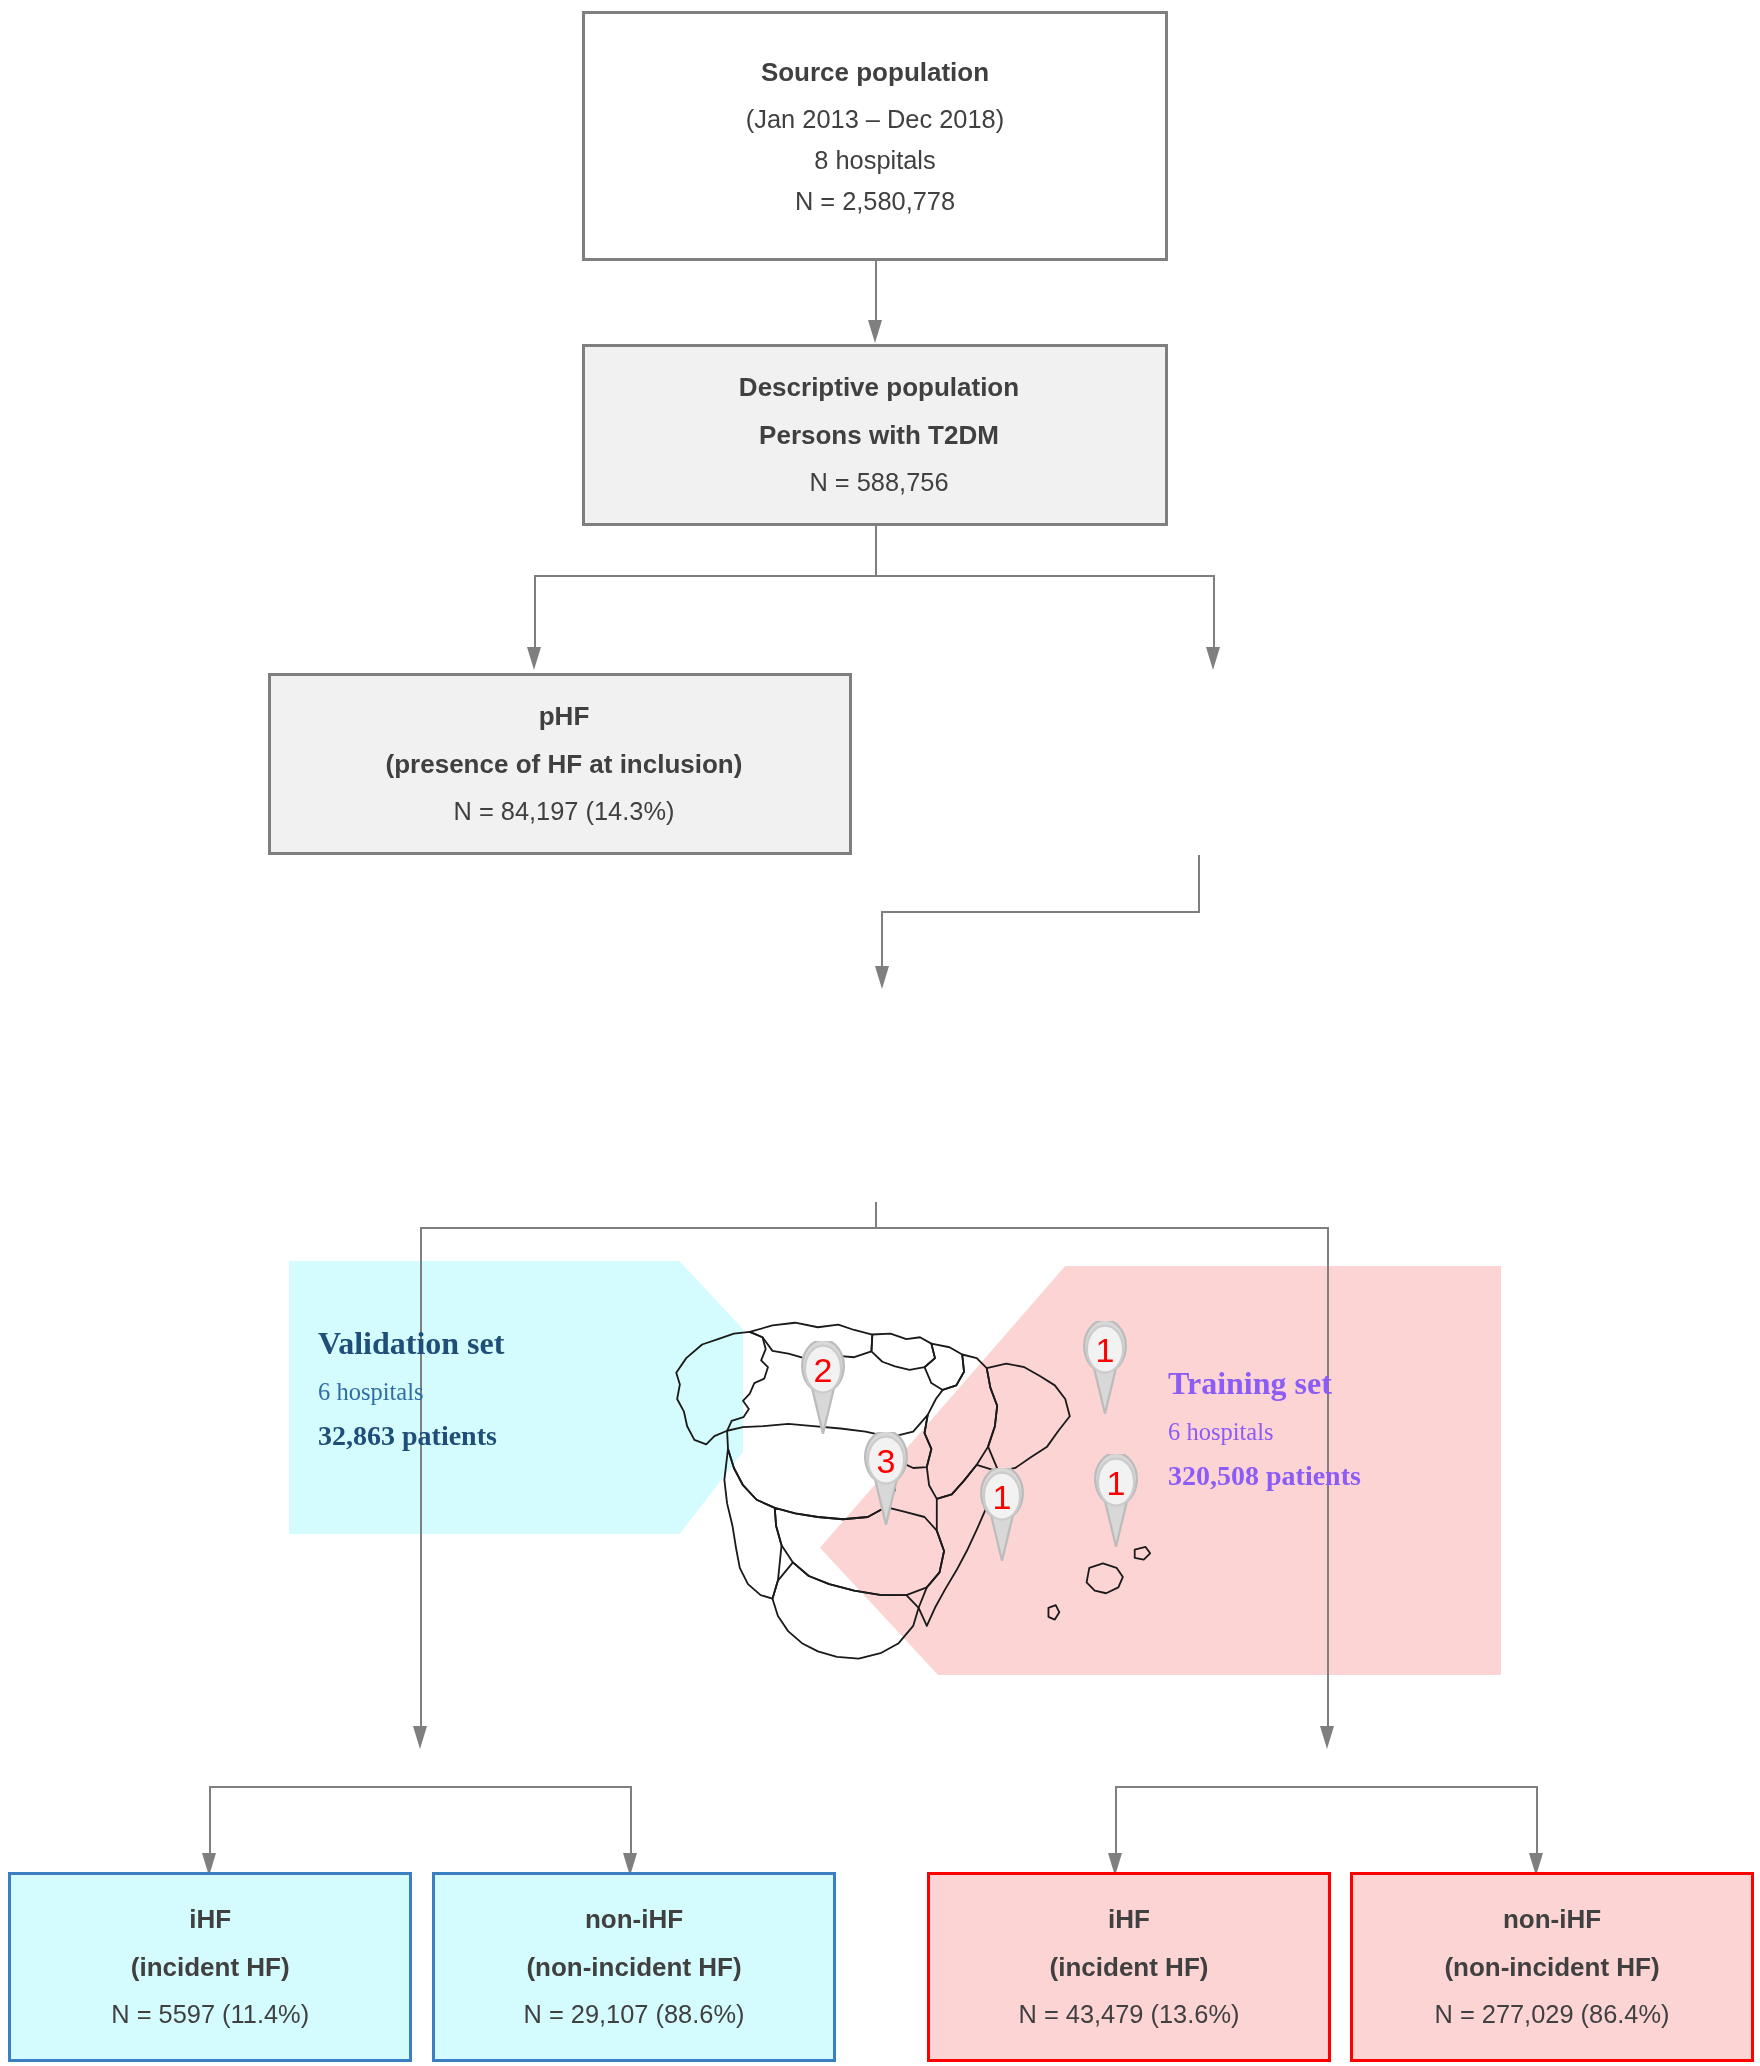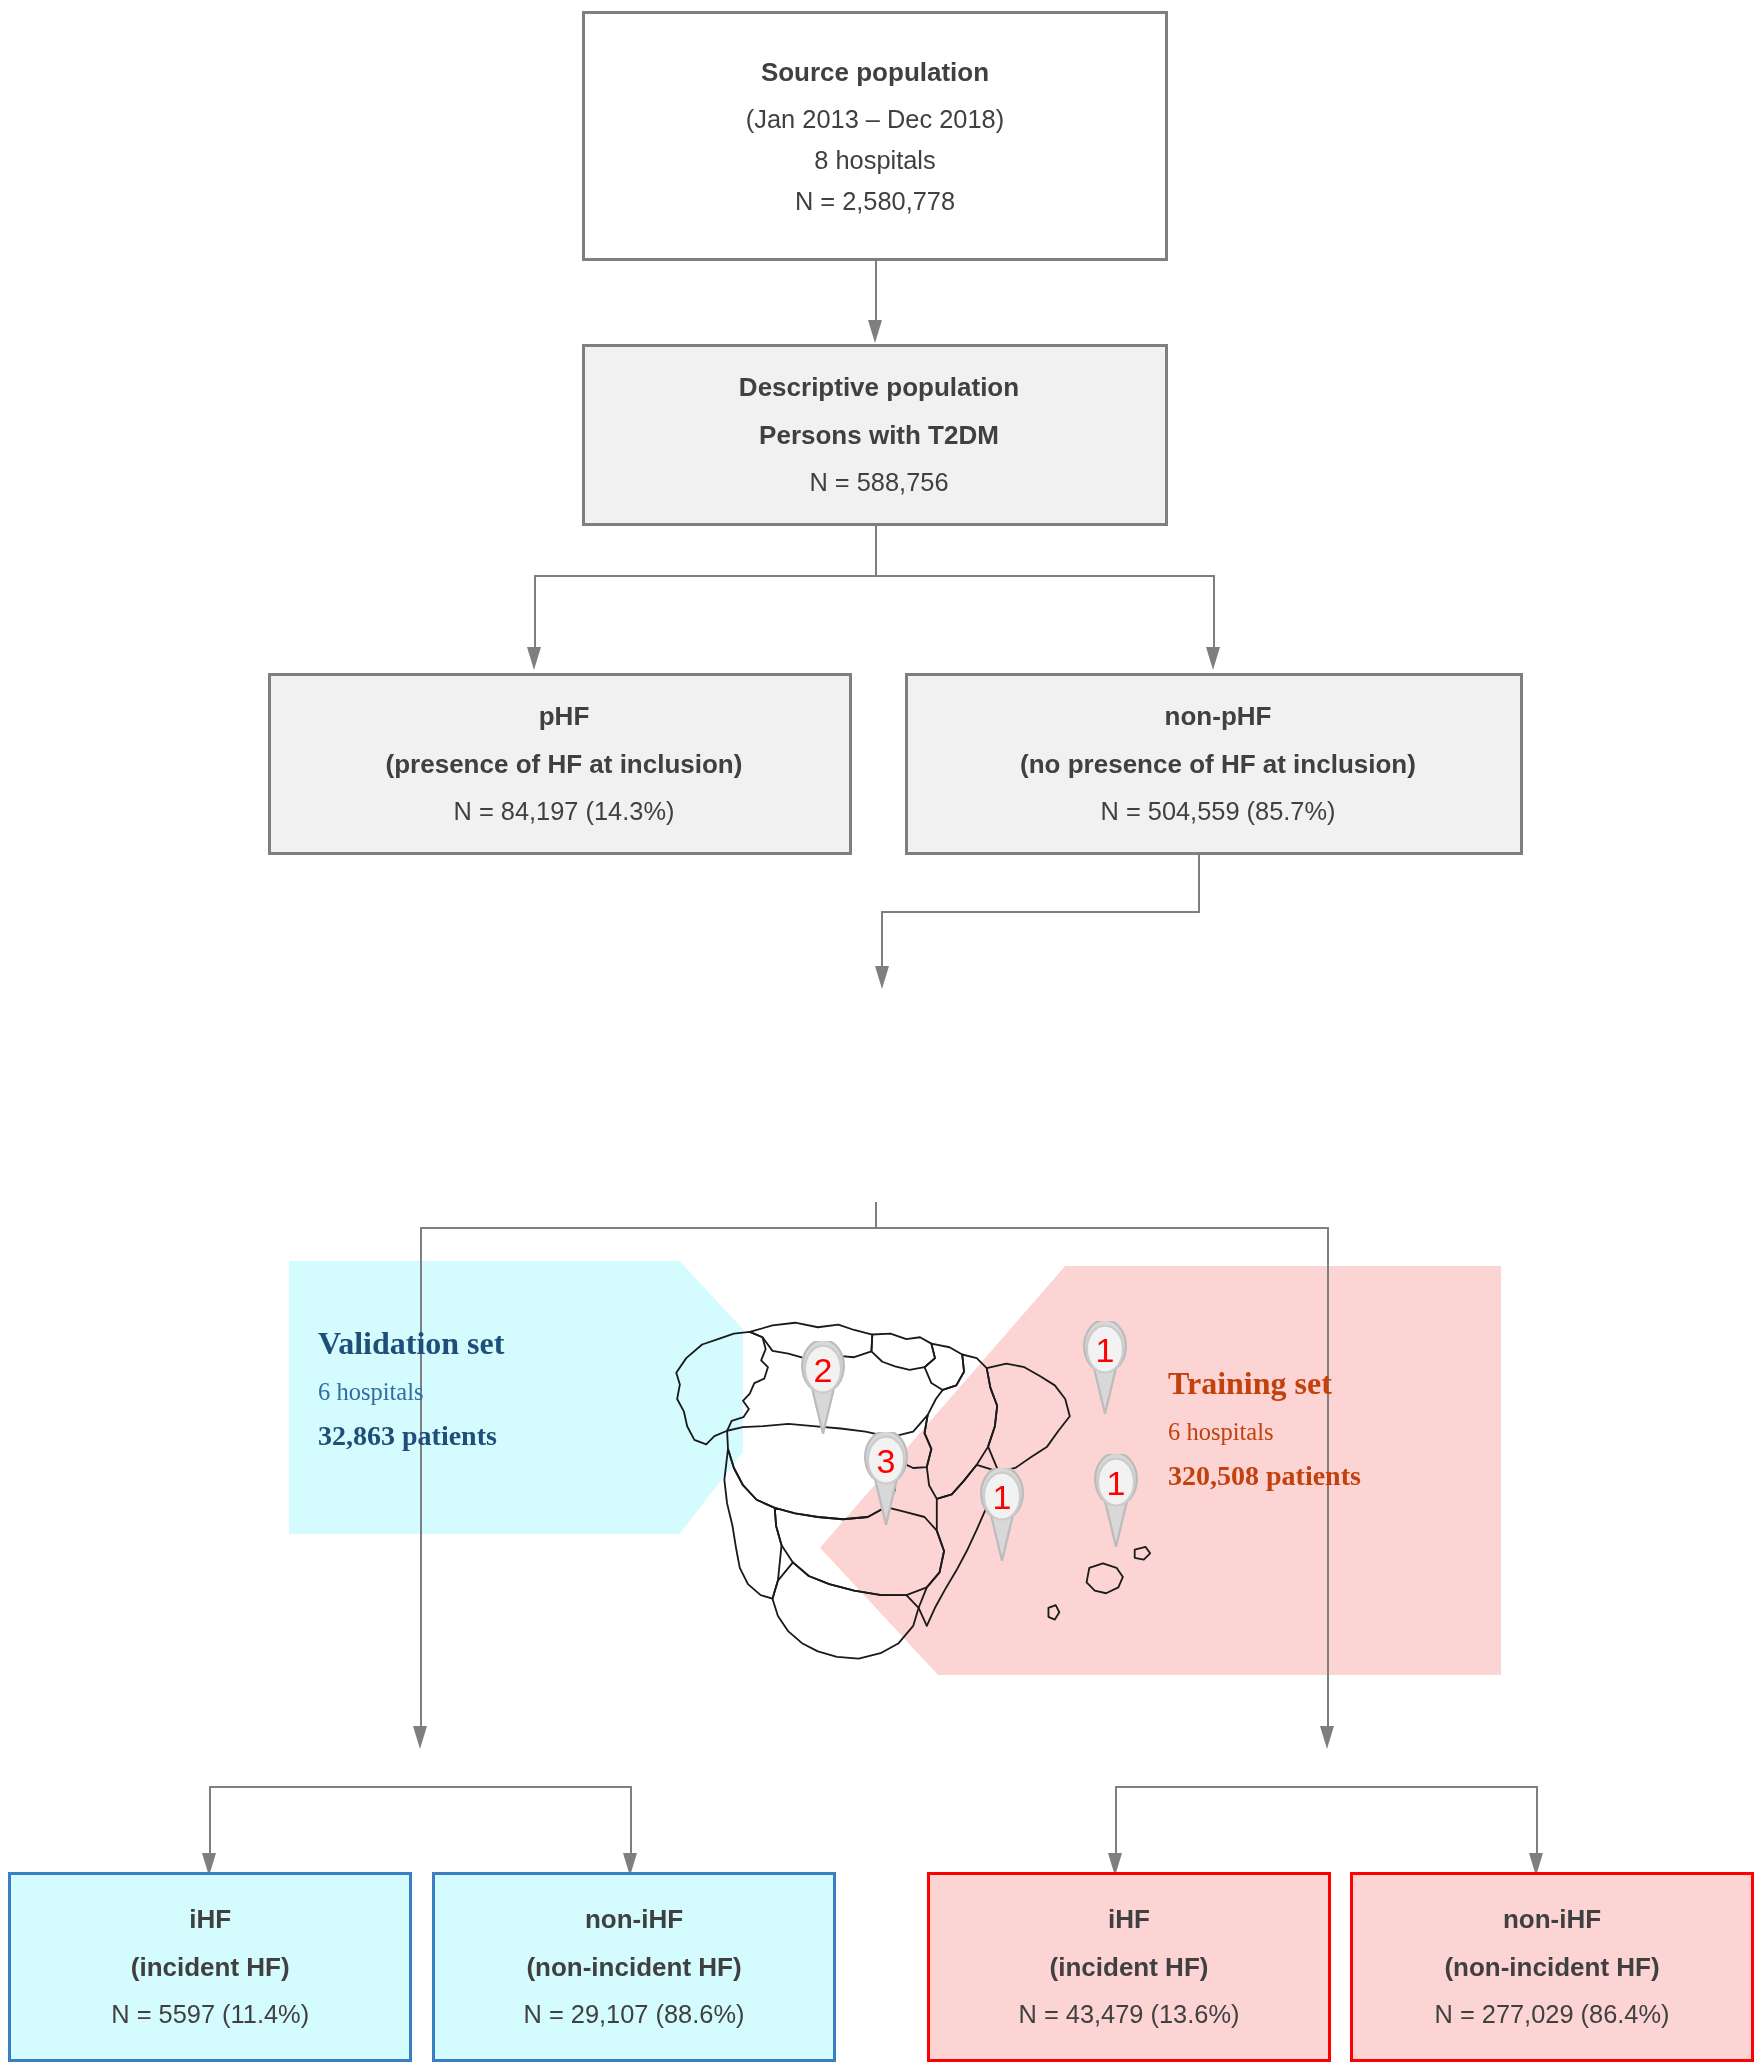--- a/index.html
+++ b/index.html
@@ -80,21 +80,21 @@
     z-index: 4;
     text-align: left;
     line-height: 1.05;
     font-family: Liberation Serif, serif;
   }
   .band-label .bl-title { font-weight: bold; font-size: 32px; }
   .band-label .bl-sub   { font-size: 24.5px; }
   .band-label .bl-num   { font-weight: bold; font-size: 28px; }
   .cyan-text .bl-title, .cyan-text .bl-num { color: #1f4e79; }
   .cyan-text .bl-sub { color: #2f6ea5; }
-  .pink-text .bl-title, .pink-text .bl-num, .pink-text .bl-sub { color: #c2410c; }
+  .pink-text .bl-title, .pink-text .bl-num, .pink-text .bl-sub { color: #8b5cf6; }
 
   
   #map-wrap {
     position: absolute;
     z-index: 3;
   }
   .pin-num {
     position: absolute;
     color: #ff0000;
     font-size: 34px;
@@ -138,27 +138,20 @@
   <div class="arrow" style="left:1206px; top:647px;"></div>
 
   <div class="fbox grey" style="left:268px; top:673px; width:584px; height:182px;">
     <div class="ln s-title ttl">pHF</div>
     <div class="gap-md"></div>
     <div class="ln s-title ttl">(presence of HF at inclusion)</div>
     <div class="gap-md"></div>
     <div class="ln s-body">N = 84,197 (14.3%)</div>
   </div>
 
-  <div class="fbox grey" style="left:905px; top:673px; width:618px; height:182px;">
-    <div class="ln s-title ttl">non-pHF</div>
-    <div class="gap-md"></div>
-    <div class="ln s-title ttl">(no presence of HF at inclusion)</div>
-    <div class="gap-md"></div>
-    <div class="ln s-body">N = 504,559 (85.7%)</div>
-  </div>
 
   <div class="vline" style="left:1198px; top:855px; height:58px;"></div>
   <div class="hline" style="left:881px; top:911px; width:318px;"></div>
   <div class="vline" style="left:881px; top:911px; height:58px;"></div>
   <div class="arrow" style="left:875px; top:966px;"></div>
 
 
   <div class="vline" style="left:875px; top:1202px; height:26px;"></div>
   <div class="hline" style="left:420px; top:1227px; width:909px;"></div>
   <div class="vline" style="left:420px; top:1227px; height:504px;"></div>

